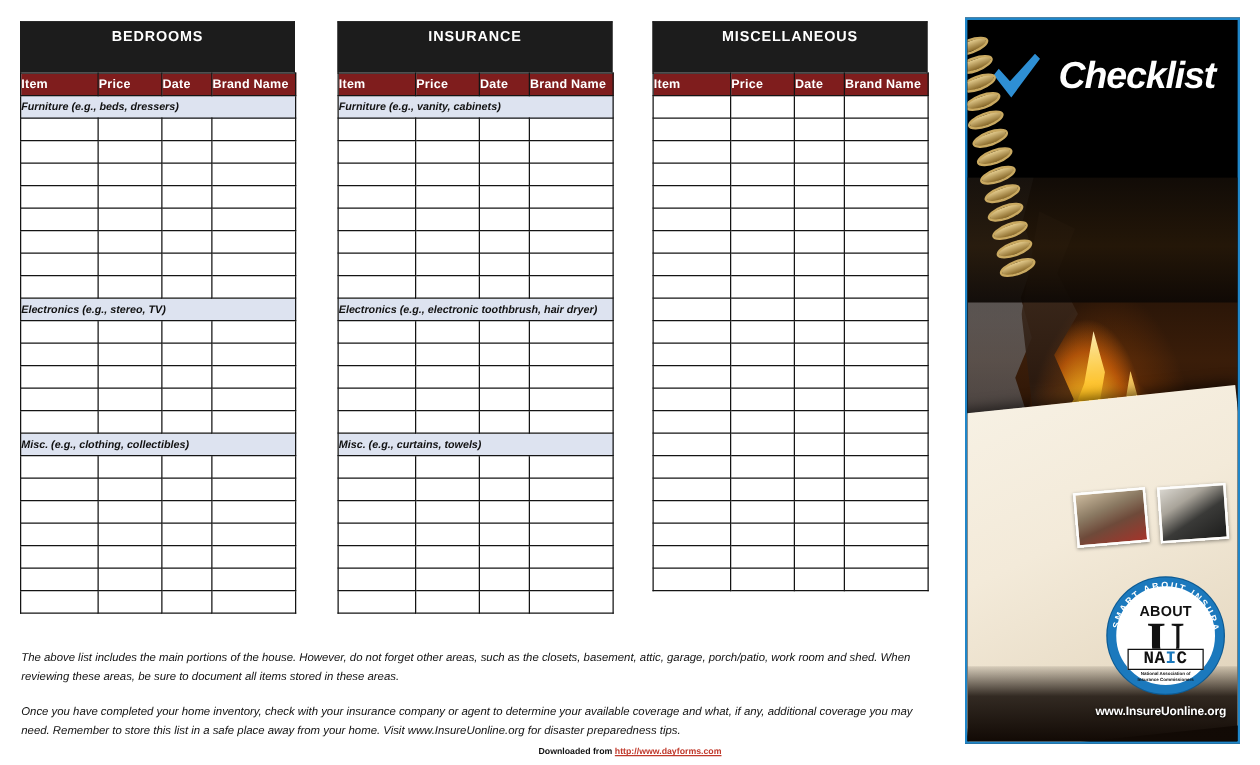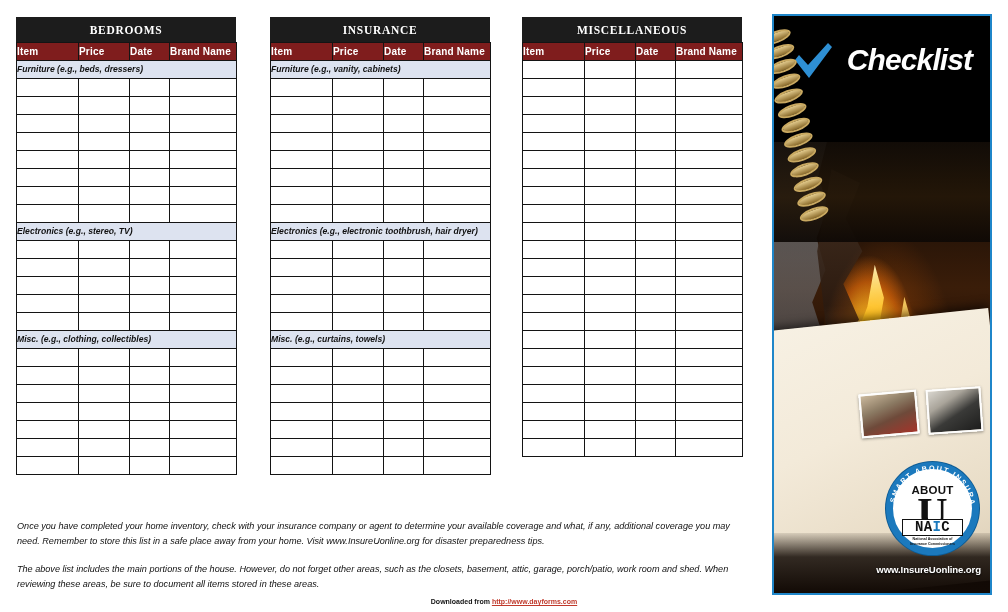--- a/index.html
+++ b/index.html
@@ -31,25 +31,24 @@
   .tbl-wrap.col3 { left: 522px; top: 17px; }
 
   .tbl-title {
     background: #1c1c1c;
     color: #ffffff;
     text-align: center;
     font-weight: bold;
     font-size: 11.5px;
     letter-spacing: 0.7px;
     padding: 6px 2px 6px 2px;
-    height: 25px;
+    height: 41px;
     line-height: 13px;
     border: 1px solid #1c1c1c;
     border-bottom: none;
-    font-family: Liberation Serif, serif;
   }
 
   table.inv {
     border-collapse: collapse;
     width: 220px;
     table-layout: fixed;
     border: 1.2px solid #141414;
   }
   table.inv td, table.inv th {
     border: 1.1px solid #141414;
@@ -859,22 +858,22 @@
             <td class="blank"></td>
             <td class="blank"></td>
             <td class="blank"></td>
             <td class="blank"></td>
           </tr>
         </tbody>
     </table>
   </div>
 
   <div class="notes">
+    <p>The above list includes the main portions of the house. However, do not forget other areas, such as the closets, basement, attic, garage, porch/patio, work room and shed. When reviewing these areas, be sure to document all items stored in these areas.</p>
     <p>Once you have completed your home inventory, check with your insurance company or agent to determine your available coverage and what, if any, additional coverage you may need. Remember to store this list in a safe place away from your home.  Visit www.InsureUonline.org for disaster preparedness tips.</p>
-    <p>The above list includes the main portions of the house. However, do not forget other areas, such as the closets, basement, attic, garage, porch/patio, work room and shed. When reviewing these areas, be sure to document all items stored in these areas.</p>
   </div>
 
   <div class="footer-credit">
     <span>Downloaded from </span><span class="lnk">http://www.dayforms.com</span>
   </div>
 
   <div class="panel">
     <div class="panel-inner">
 
       <div class="photo">

